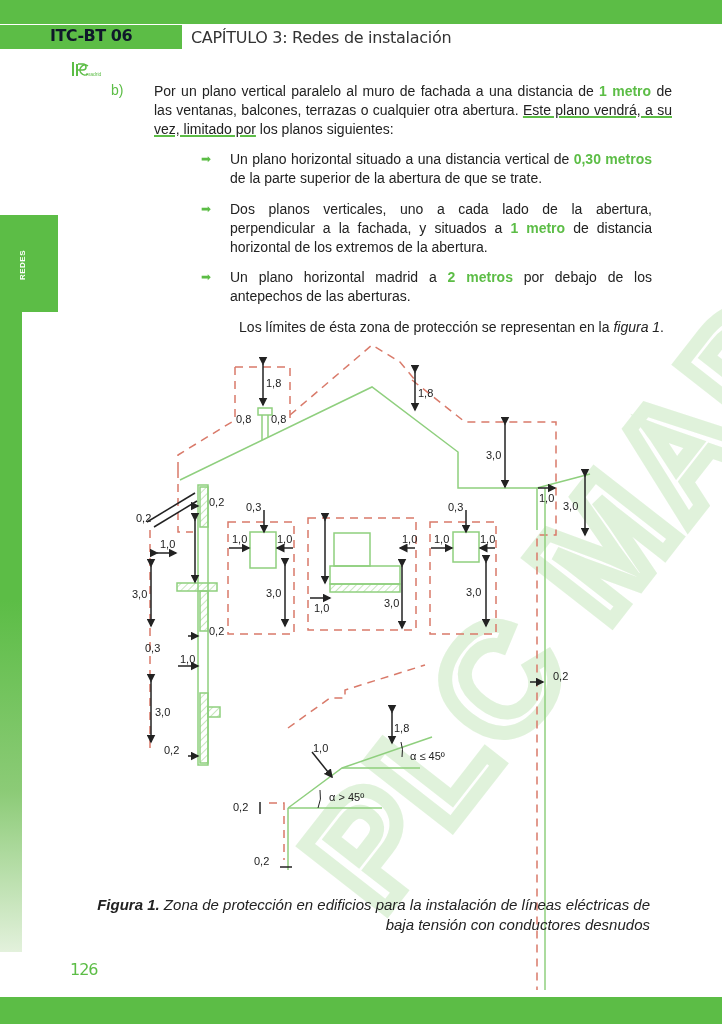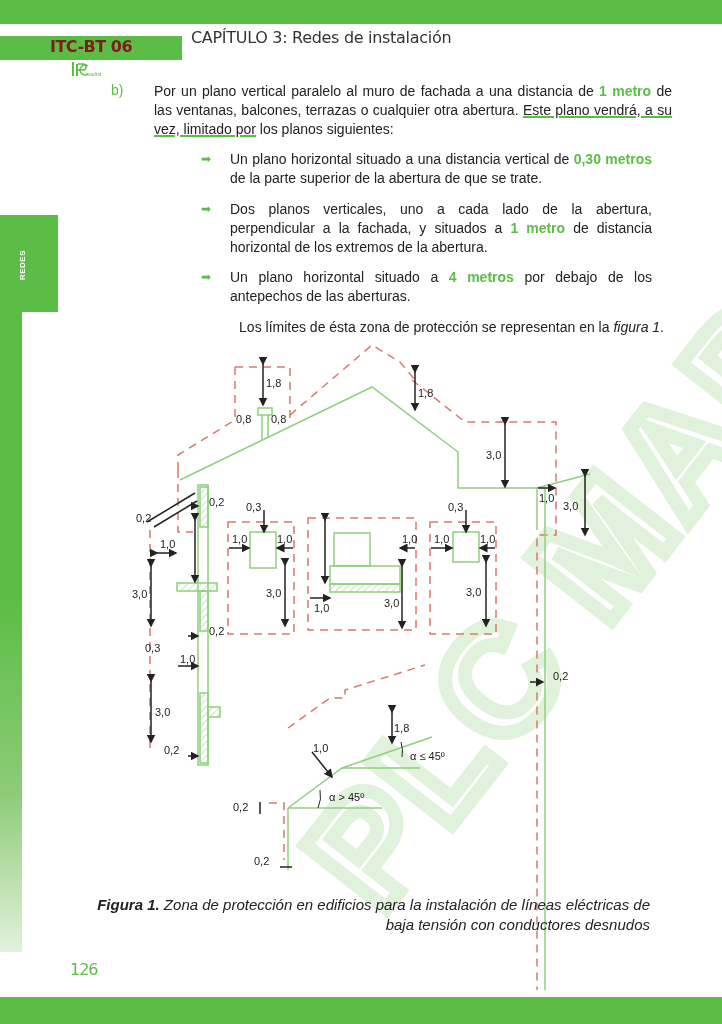--- a/index.html
+++ b/index.html
@@ -1,18 +1,18 @@
 <!DOCTYPE html>
 <html><head>
 <meta charset="utf-8">
 <style>
   html,body{margin:0;padding:0;}
   body{width:722px;height:1024px;position:relative;overflow:hidden;background:#ffffff;font-family:"Liberation Sans",sans-serif;color:#222;}
   .topbar{position:absolute;left:0;top:0;width:722px;height:24px;background:#5cbd46;}
-  .tag{position:absolute;left:0;top:36px;width:182px;height:24px;background:#5cbd46;color:#7f1d1d;font-family:"DejaVu Sans",sans-serif;font-weight:bold;font-size:16px;line-height:22px;text-align:center;letter-spacing:-0.5px;}
+  .tag{position:absolute;left:0;top:25px;width:182px;height:24px;background:#5cbd46;color:#0f172a;font-family:"DejaVu Sans",sans-serif;font-weight:bold;font-size:16px;line-height:22px;text-align:center;letter-spacing:-0.5px;}
   .chapter{position:absolute;left:191px;top:28px;font-family:"DejaVu Sans",sans-serif;font-size:16px;color:#333;letter-spacing:-0.3px;}
   .logo{position:absolute;left:70px;top:60px;width:45px;height:22px;}
   .sidetab{position:absolute;left:0;top:215px;width:58px;height:97px;background:#5cbd46;}
   .sidetab span{position:absolute;left:22px;top:50px;transform:translate(-50%,-50%) rotate(-90deg);color:#fff;font-weight:bold;font-size:8px;letter-spacing:0.5px;}
   .sidestrip{position:absolute;left:0;top:312px;width:22px;height:640px;background:linear-gradient(#5cbd46 0%,#5cbd46 45%,#8ccb77 75%,#e3f1dc 100%);}
   .para{position:absolute;font-size:14px;line-height:19px;color:#222;text-align:justify;}
   .green{color:#5cbd46;font-weight:bold;}
   .ul{text-decoration:underline;text-decoration-color:#5cbd46;text-decoration-thickness:2px;}
   .b-label{position:absolute;left:111px;top:82px;color:#5cbd46;font-size:14px;}
   .bullet{position:absolute;left:201px;color:#5cbd46;font-size:12px;}
@@ -45,21 +45,21 @@
 <div class="b-label">b)</div>
 <div class="para" style="left:134px;top:82px;width:518px;margin-left:20px;"><span>Por un plano vertical paralelo al muro de fachada a una distancia de </span><span class="green">1 metro</span><span> de las ventanas, balcones, terrazas o cualquier otra abertura. </span><span class="ul">Este plano vendrá, a su vez, limitado por</span><span> los planos siguientes:</span></div>
 
 <span class="bullet" style="top:152px;">➡</span>
 <div class="para" style="left:230px;top:150px;width:422px;"><span>Un plano horizontal situado a una distancia vertical de </span><span class="green">0,30 metros</span><span> de la parte superior de la abertura de que se trate.</span></div>
 
 <span class="bullet" style="top:202px;">➡</span>
 <div class="para" style="left:230px;top:200px;width:422px;"><span>Dos planos verticales, uno a cada lado de la abertura, perpendicular a la fachada, y situados a </span><span class="green">1 metro</span><span> de distancia horizontal de los extremos de la abertura.</span></div>
 
 <span class="bullet" style="top:270px;">➡</span>
-<div class="para" style="left:230px;top:268px;width:422px;"><span>Un plano horizontal situado a </span><span class="green">4 metros</span><span> por debajo de los antepechos de las aberturas.</span></div>
+<div class="para" style="left:230px;top:268px;width:422px;"><span>Un plano horizontal madrid a </span><span class="green">2 metros</span><span> por debajo de los antepechos de las aberturas.</span></div>
 
 <div class="para" style="left:64px;top:318px;width:600px;text-align:right;"><span>Los límites de ésta zona de protección se representan en la </span><i>figura 1</i><span>.</span></div>
 
 <svg class="watermark" viewBox="0 0 722 1024">
   <text x="60" y="780" transform="rotate(-52 360 520)" font-size="150" font-weight="bold" fill="none" stroke="#c8e8bf" stroke-width="14" opacity="0.55" letter-spacing="6" style="font-family:'Liberation Sans',sans-serif;">PLC MADRID</text>
 </svg>
 
 <svg style="position:absolute;left:0;top:0;" width="722" height="1024" viewBox="0 0 722 1024">
   <defs>
     <pattern id="hatch" patternUnits="userSpaceOnUse" width="5" height="5" patternTransform="rotate(45)">

